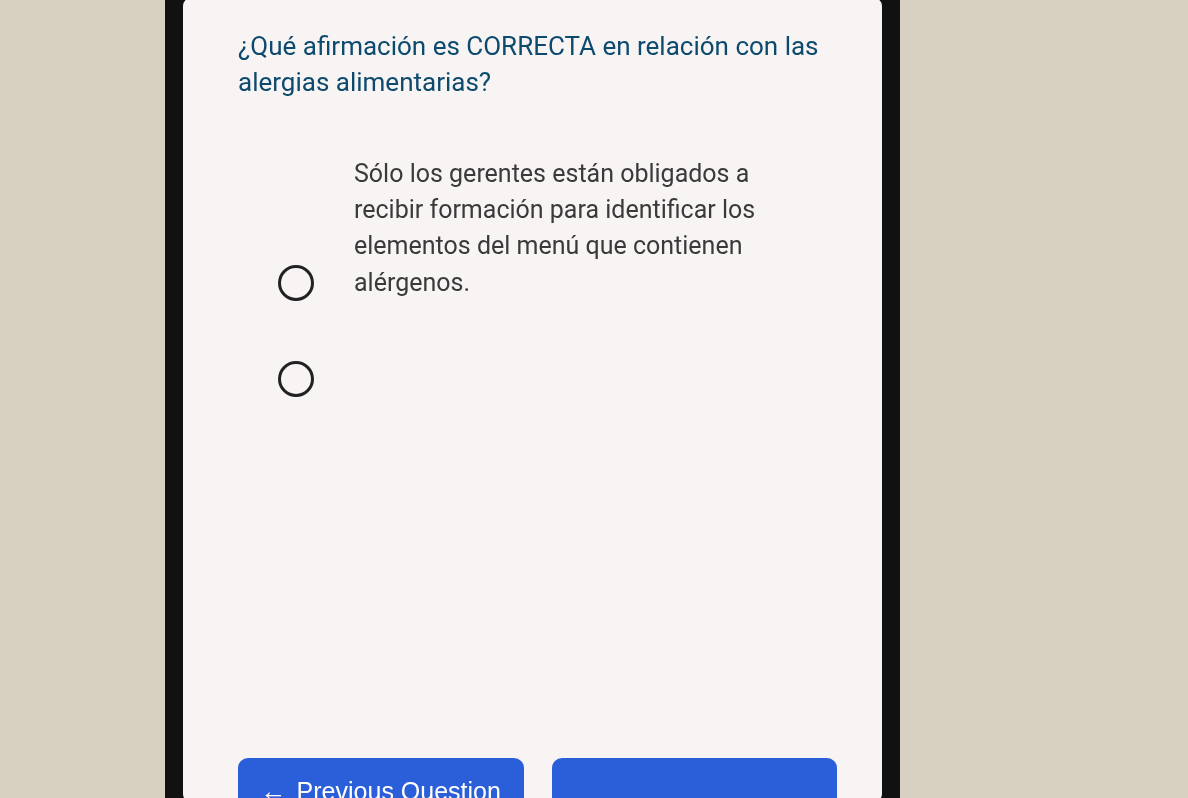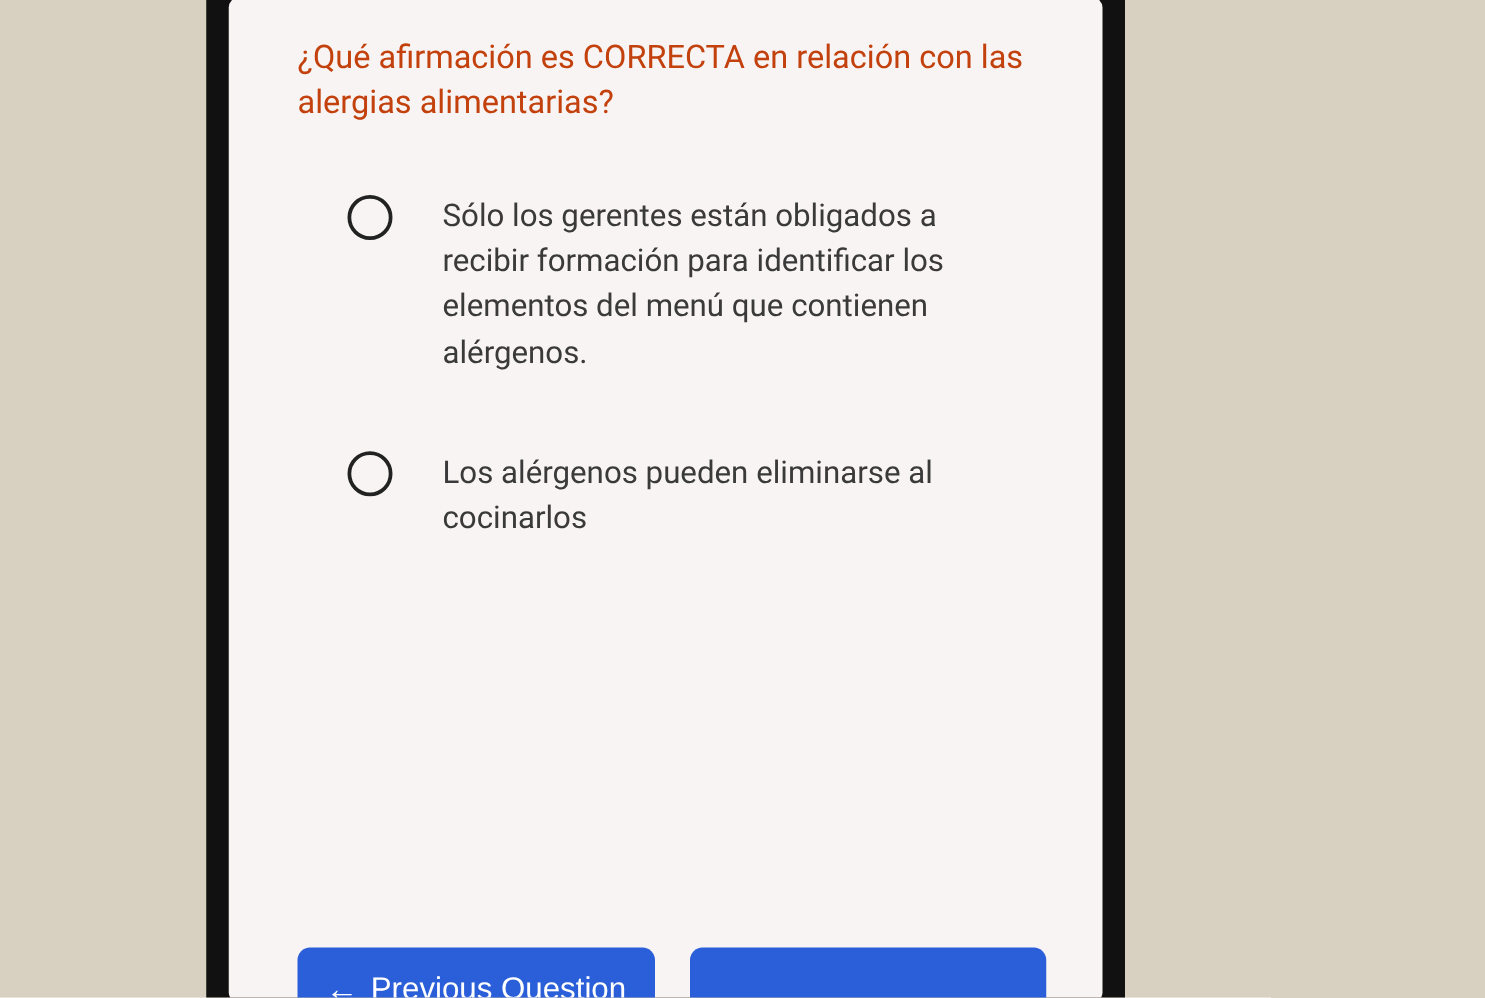--- a/index.html
+++ b/index.html
@@ -27,32 +27,32 @@
       height: 100%;
       border-radius: 8px;
       padding: 30px 45px 0 55px;
       display: flex;
       flex-direction: column;
       color: #333;
     }
     .question-text {
       font-size: 26px;
       line-height: 1.4;
-      color: #c2410c;
+      color: #0c4a6e;
       margin-bottom: 55px;
     }
     .options {
       display: flex;
       flex-direction: column;
       gap: 60px;
       padding-left: 40px;
     }
     .option {
       display: flex;
-      align-items: flex-start;
+      align-items: flex-end;
       gap: 40px;
       cursor: pointer;
     }
     .radio {
       flex-shrink: 0;
       width: 36px;
       height: 36px;
       border: 3px solid #222;
       border-radius: 50%;
       background: transparent;
@@ -116,21 +116,20 @@
 
     <div class="options">
 
       <div class="option">
         <span class="radio"></span>
         <span class="option-text">Sólo los gerentes están obligados a recibir formación para identificar los elementos del menú que contienen alérgenos.</span>
       </div>
 
       <div class="option">
         <span class="radio"></span>
-        <span class="option-text">Los alérgenos pueden eliminarse al cocinarlos</span>
       </div>
 
 
     </div>
 
     <div class="nav-buttons">
       <button class="nav-btn">
         <span class="arrow">←</span>
         <span>Previous Question</span>
       </button>

